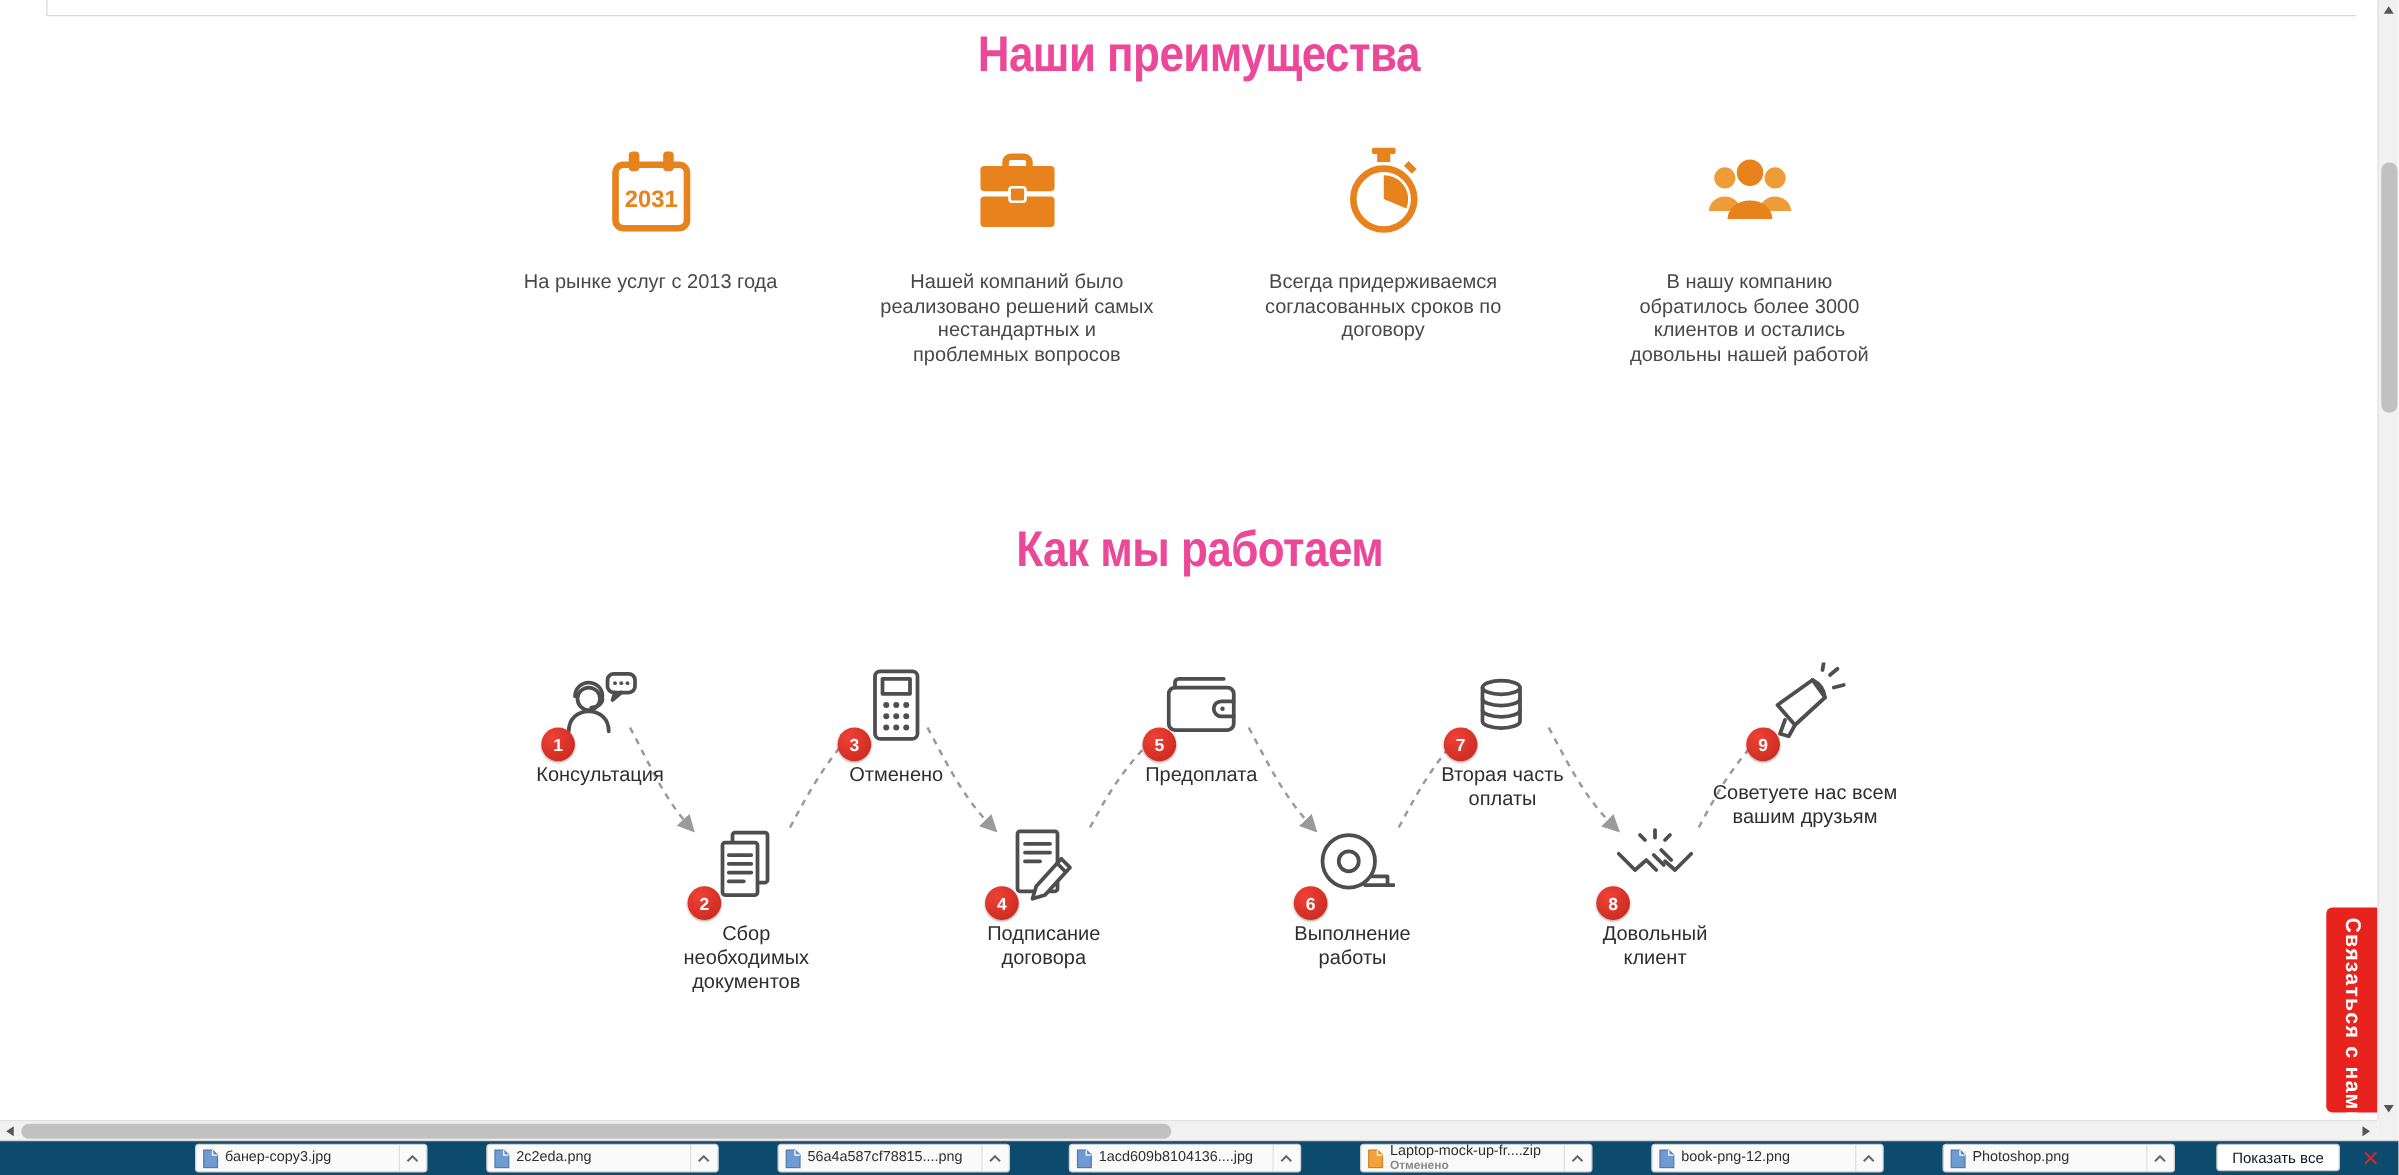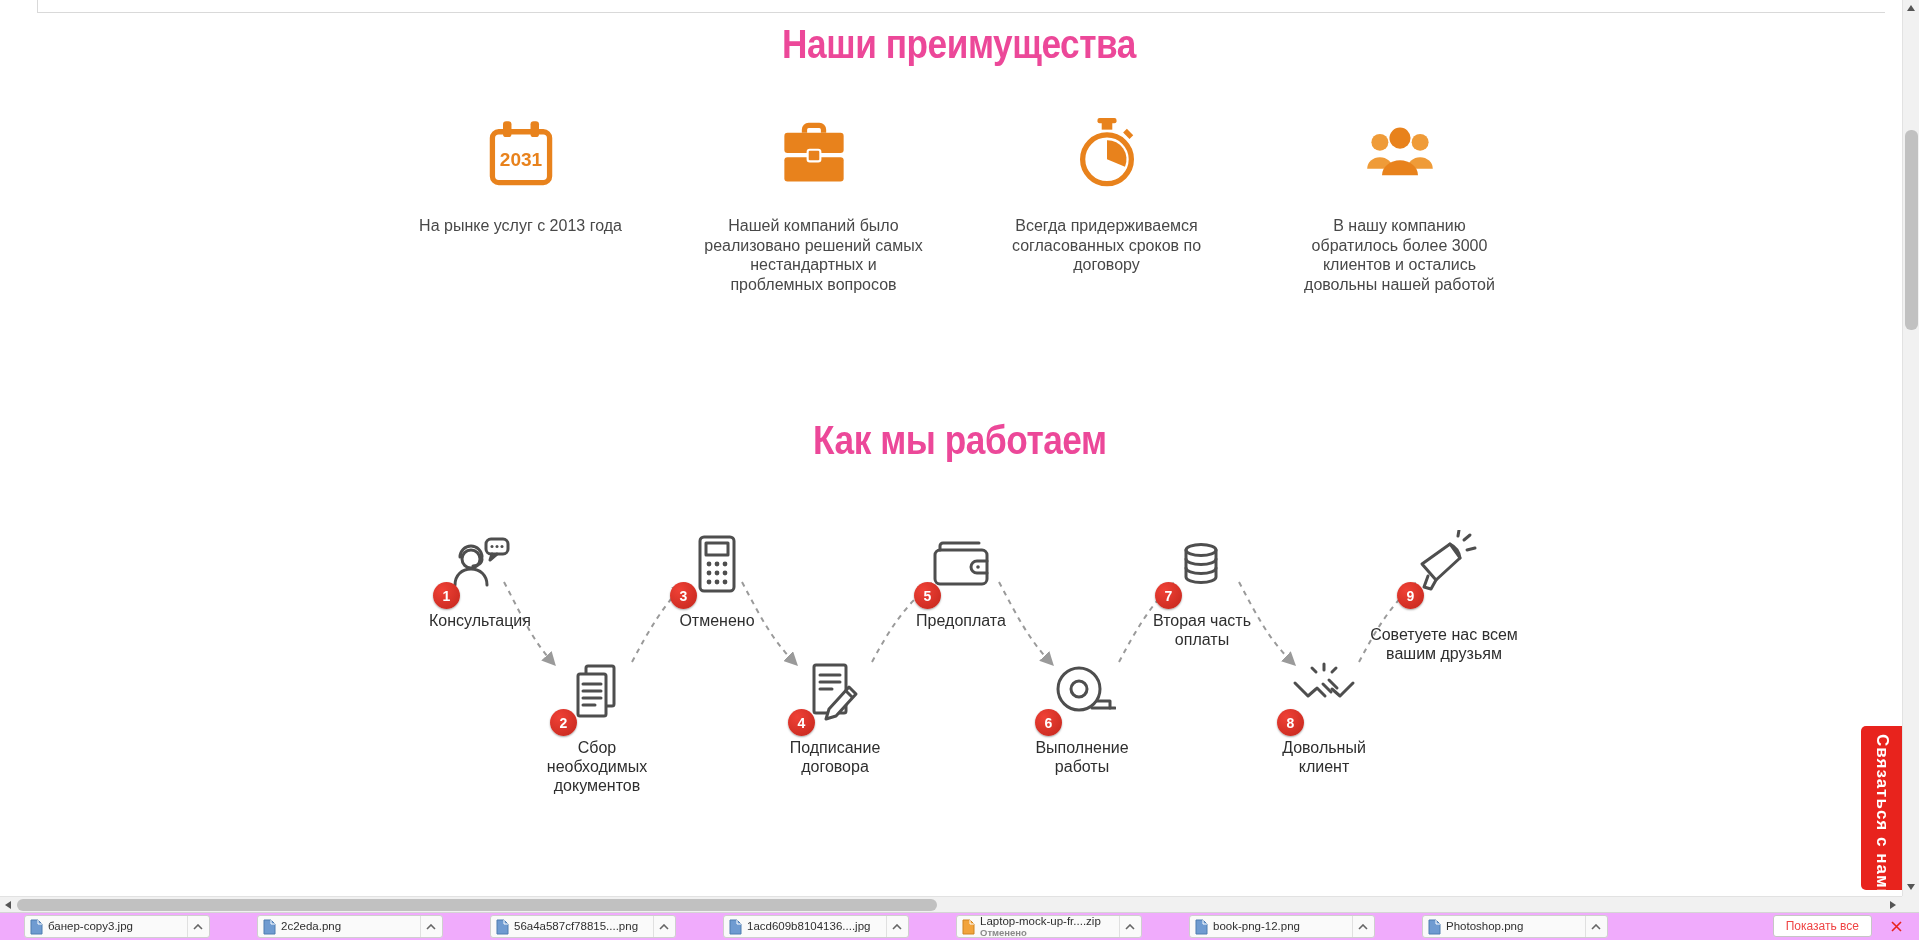--- a/index.html
+++ b/index.html
@@ -42,31 +42,31 @@
   .hscroll { position:absolute; left:0; top:896px; width:1902px; height:16px; background:#f1f1f1; border-top:1px solid #e2e2e2; }
   .hthumb { position:absolute; left:17px; top:2px; width:920px; height:12px; background:#c1c1c1; border-radius:6px; }
   .sb-corner { position:absolute; left:1902px; top:896px; width:17px; height:16px; background:#f1f1f1; }
   .sb-btn { position:absolute; width:0; height:0; }
   .arr-up    { left:1907px; top:5px;  border-left:4px solid transparent; border-right:4px solid transparent; border-bottom:6px solid #555; }
   .arr-down  { left:1907px; top:884px; border-left:4px solid transparent; border-right:4px solid transparent; border-top:6px solid #555; }
   .arr-left  { left:5px;  top:901px; border-top:4px solid transparent; border-bottom:4px solid transparent; border-right:6px solid #555; }
   .arr-right { left:1890px; top:901px; border-top:4px solid transparent; border-bottom:4px solid transparent; border-left:6px solid #555; }
 
   
-  .shelf { position:absolute; left:0; top:912px; width:1919px; height:28px; background:#f0abfc; border-top:1px solid #d5d5d5;
-    display:flex; align-items:center; padding-left:24px; }
+  .shelf { position:absolute; left:0; top:912px; width:1919px; height:28px; background:#0c4a6e; border-top:1px solid #d5d5d5;
+    display:flex; align-items:center; padding-left:24px;justify-content:center; }
   .dl-item { width:186px; margin-right:47px; height:23px; background:#fafafa; border:1px solid #cfcfcf; border-radius:3px;
     display:flex; align-items:center; padding:0 2px 0 5px; cursor:pointer; flex:none; }
   .dl-text { flex:1; min-width:0; display:flex; flex-direction:column; justify-content:center; line-height:1.05; }
   .dl-name { font-size:11.5px; color:#2f2f2f; white-space:nowrap; overflow:hidden; }
   .dl-sub { font-size:9.5px; color:#8a8a8a; white-space:nowrap; overflow:hidden;font-weight:bold; }
   .dl-chev { width:20px; height:100%; display:flex; align-items:center; justify-content:center; border-left:1px solid #e0e0e0; }
   .dl-fileicon { margin-right:5px; display:flex; }
   .show-all { position:absolute; right:47px; top:915px; height:22px; padding:0 12px; background:#fff; border:1px solid #c6c6c6;
-    border-radius:3px; font-size:12px; color:#ef4444; display:flex; align-items:center; cursor:pointer;text-align:right; }
+    border-radius:3px; font-size:12px; color:#0f172a; display:flex; align-items:center; cursor:pointer;text-align:right; }
   .shelf-close { position:absolute; right:12px; top:915px; width:22px; height:22px; display:flex; align-items:center; justify-content:center; cursor:pointer; }
 </style>
 </head>
 <body>
 
 <div id="screen">
 
   <div class="hairline" style="left:37px; top:12px; width:1848px; height:1px;"></div>
   <div class="hairline" style="left:37px; top:0; width:1px; height:12px;"></div>
 

